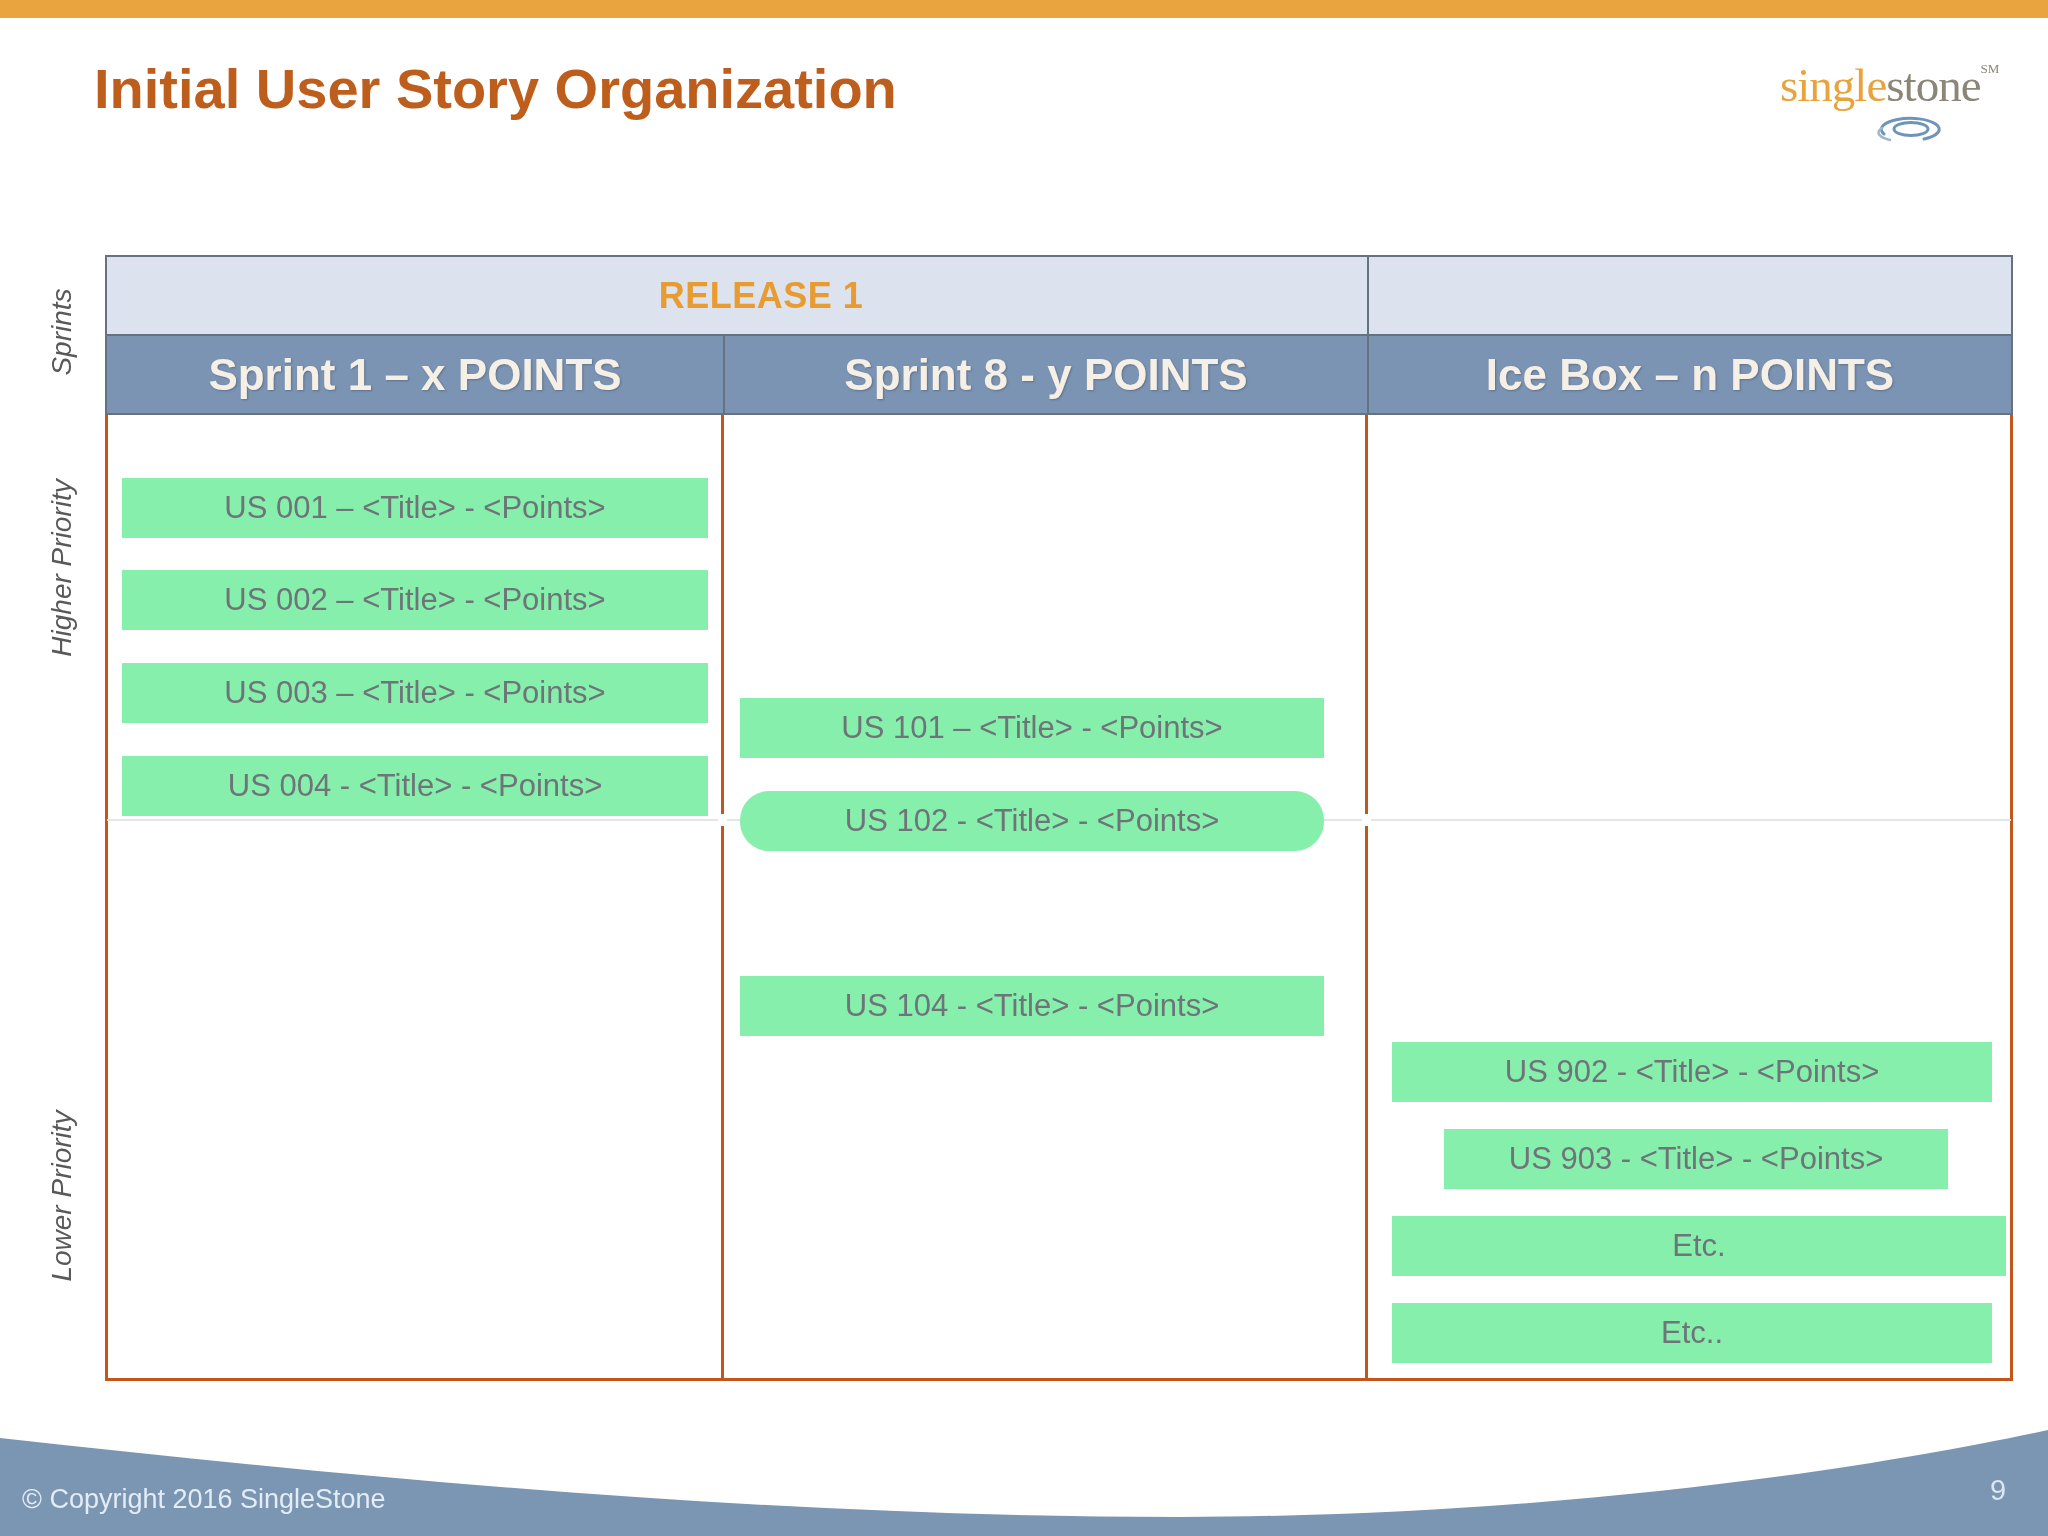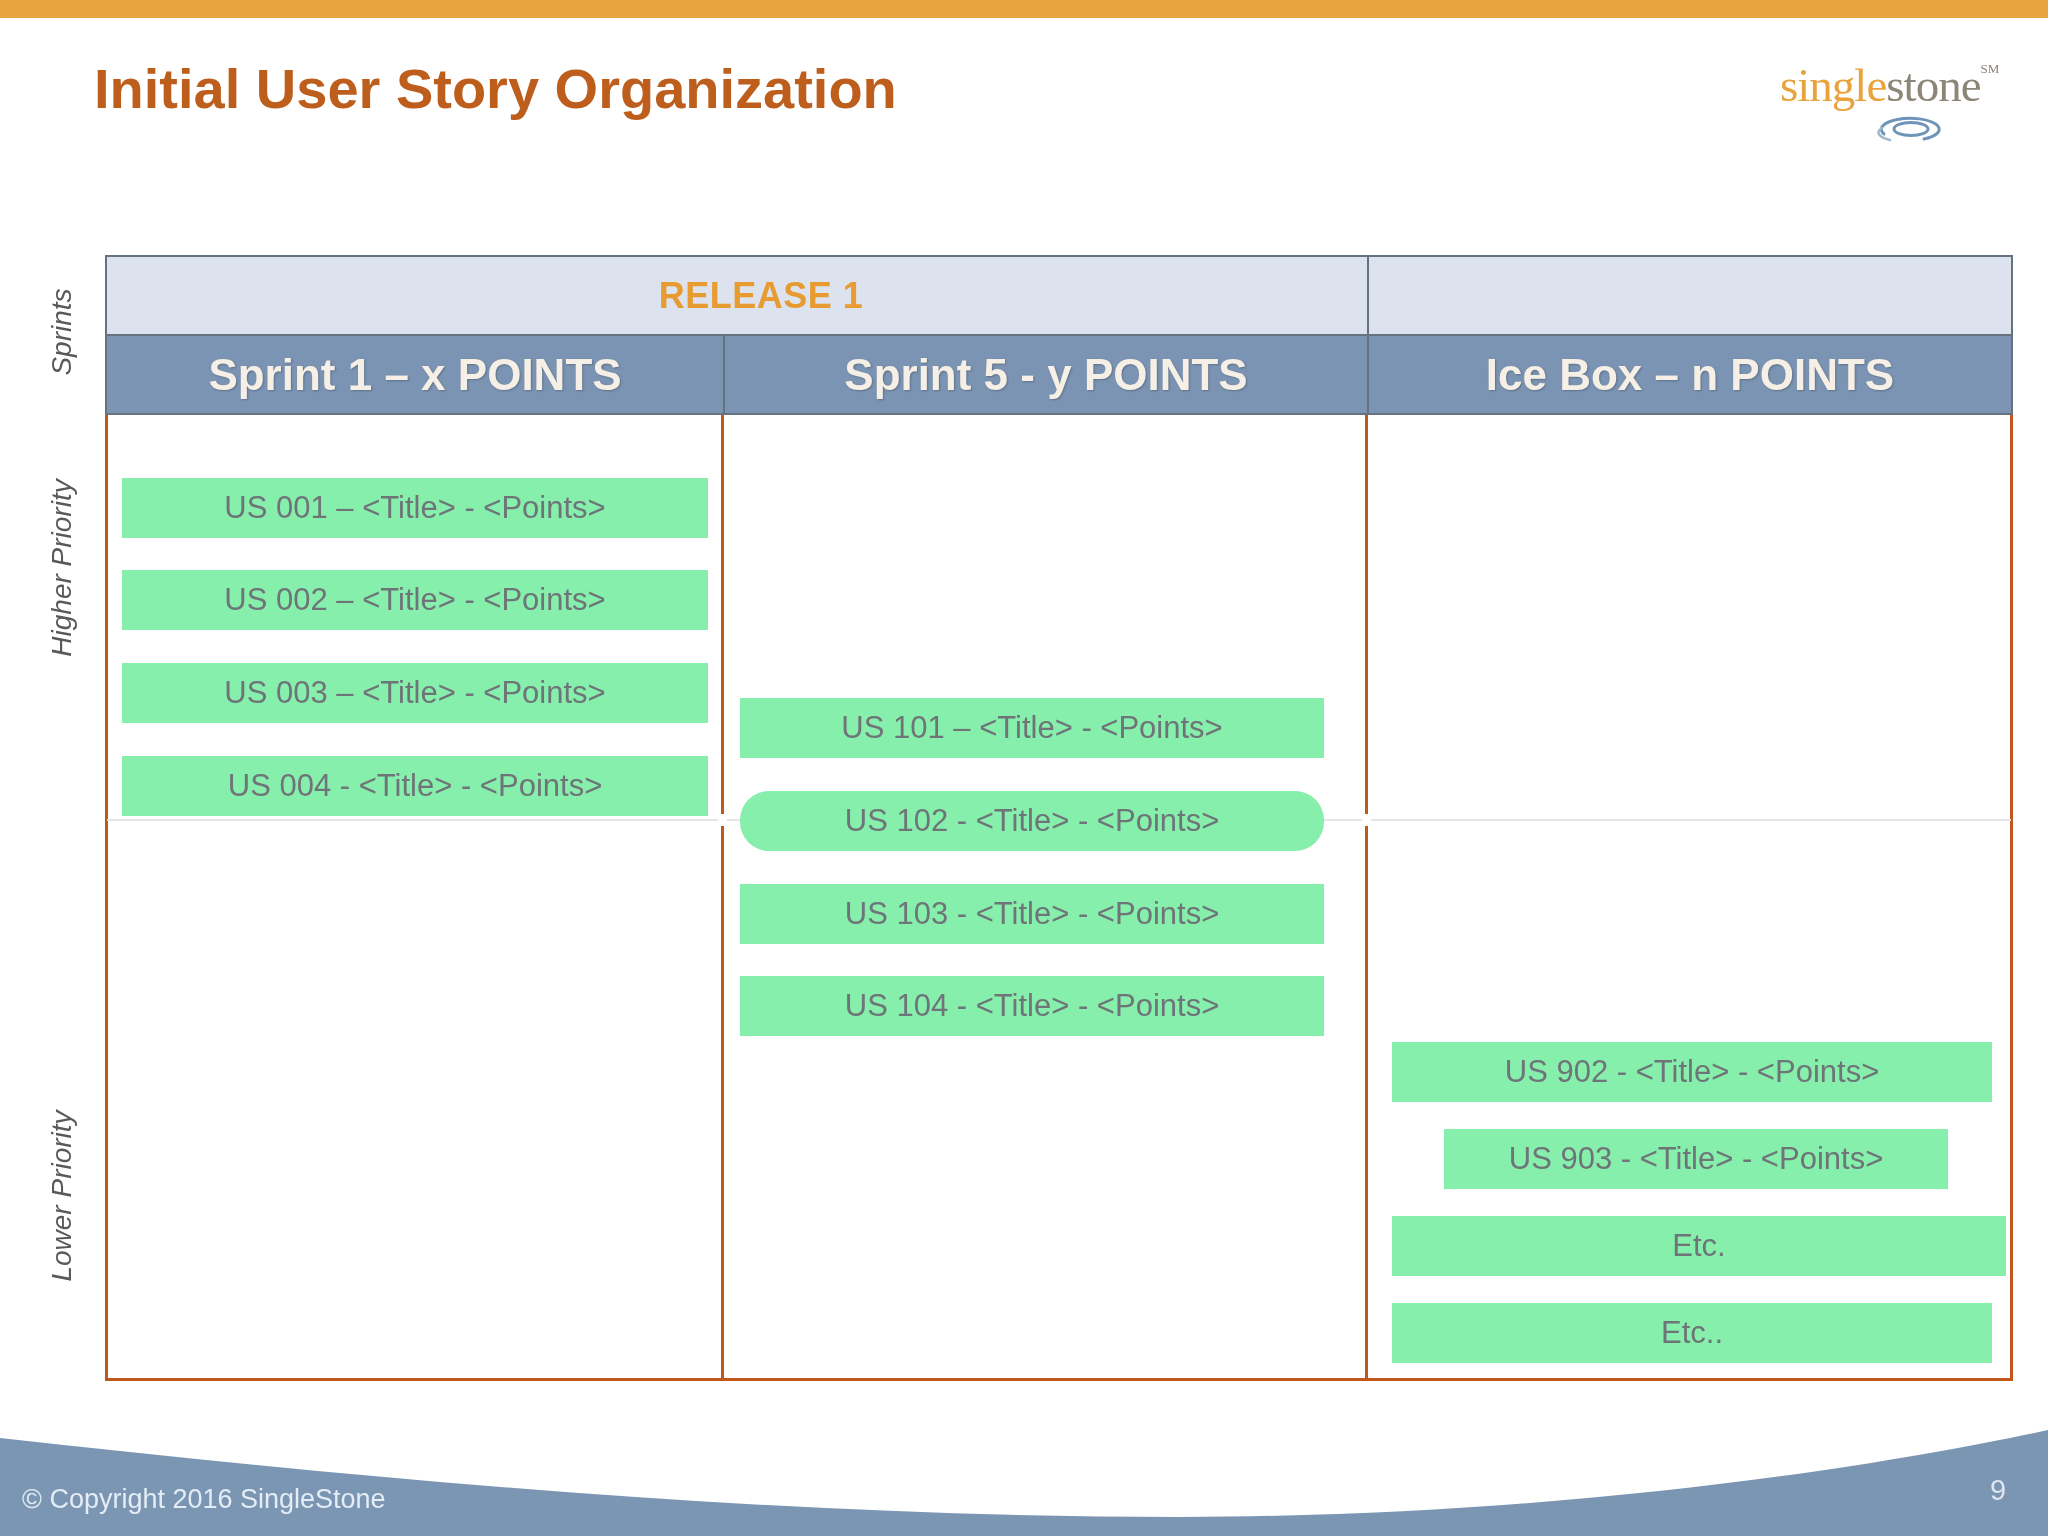--- a/index.html
+++ b/index.html
@@ -61,38 +61,37 @@
   <div class="axis-label" style="left:62px;top:332px;">Sprints</div>
   <div class="axis-label" style="left:62px;top:568px;">Higher Priority</div>
   <div class="axis-label" style="left:62px;top:1196px;">Lower Priority</div>
 
   <div class="band band-light release-cell" style="left:105px;top:255px;width:1264px;height:81px;">
     <span class="release-text">RELEASE 1</span>
   </div>
   <div class="band band-light" style="left:1367px;top:255px;width:646px;height:81px;"></div>
 
   <div class="band band-blue" style="left:105px;top:334px;width:620px;height:81px;">Sprint 1 – x POINTS</div>
-  <div class="band band-blue" style="left:723px;top:334px;width:646px;height:81px;">Sprint 5 -  y POINTS</div>
+  <div class="band band-blue" style="left:723px;top:334px;width:646px;height:81px;">Sprint 8 -  y POINTS</div>
   <div class="band band-blue" style="left:1367px;top:334px;width:646px;height:81px;">Ice Box – n POINTS</div>
 
   <div class="tbody"></div>
   <div class="row-divider"></div>
   <div class="col-divider" style="left:721px;"></div>
   <div class="col-divider" style="left:1365px;"></div>
   <div class="divider-notch" style="left:718px;"></div>
   <div class="divider-notch" style="left:1362px;"></div>
 
   <div class="card" style="left:122px;top:478px;width:586px;">US 001 – &lt;Title&gt; - &lt;Points&gt;</div>
   <div class="card" style="left:122px;top:570px;width:586px;">US 002 – &lt;Title&gt; - &lt;Points&gt;</div>
   <div class="card" style="left:122px;top:663px;width:586px;">US 003 – &lt;Title&gt; - &lt;Points&gt;</div>
   <div class="card" style="left:122px;top:756px;width:586px;">US 004 - &lt;Title&gt; - &lt;Points&gt;</div>
 
   <div class="card" style="left:740px;top:698px;width:584px;">US 101 – &lt;Title&gt; - &lt;Points&gt;</div>
   <div class="card" style="left:740px;top:791px;width:584px;border-radius:29px;">US 102 - &lt;Title&gt; - &lt;Points&gt;</div>
-  <div class="card" style="left:740px;top:884px;width:584px;">US 103 - &lt;Title&gt; - &lt;Points&gt;</div>
   <div class="card" style="left:740px;top:976px;width:584px;">US 104 - &lt;Title&gt; - &lt;Points&gt;</div>
 
   <div class="card" style="left:1392px;top:1042px;width:600px;">US 902 - &lt;Title&gt; - &lt;Points&gt;</div>
   <div class="card" style="left:1444px;top:1129px;width:504px;">US 903 - &lt;Title&gt; - &lt;Points&gt;</div>
   <div class="card" style="left:1392px;top:1216px;width:614px;">Etc.</div>
   <div class="card" style="left:1392px;top:1303px;width:600px;">Etc..</div>
 
   <svg class="wave" width="2048" height="160" viewBox="0 0 2048 160">
     <path d="M0,62 C380,104 780,141 1180,141 C1580,140 1890,88 2048,54 L2048,160 L0,160 Z" fill="#7B96B3"></path>
   </svg>

